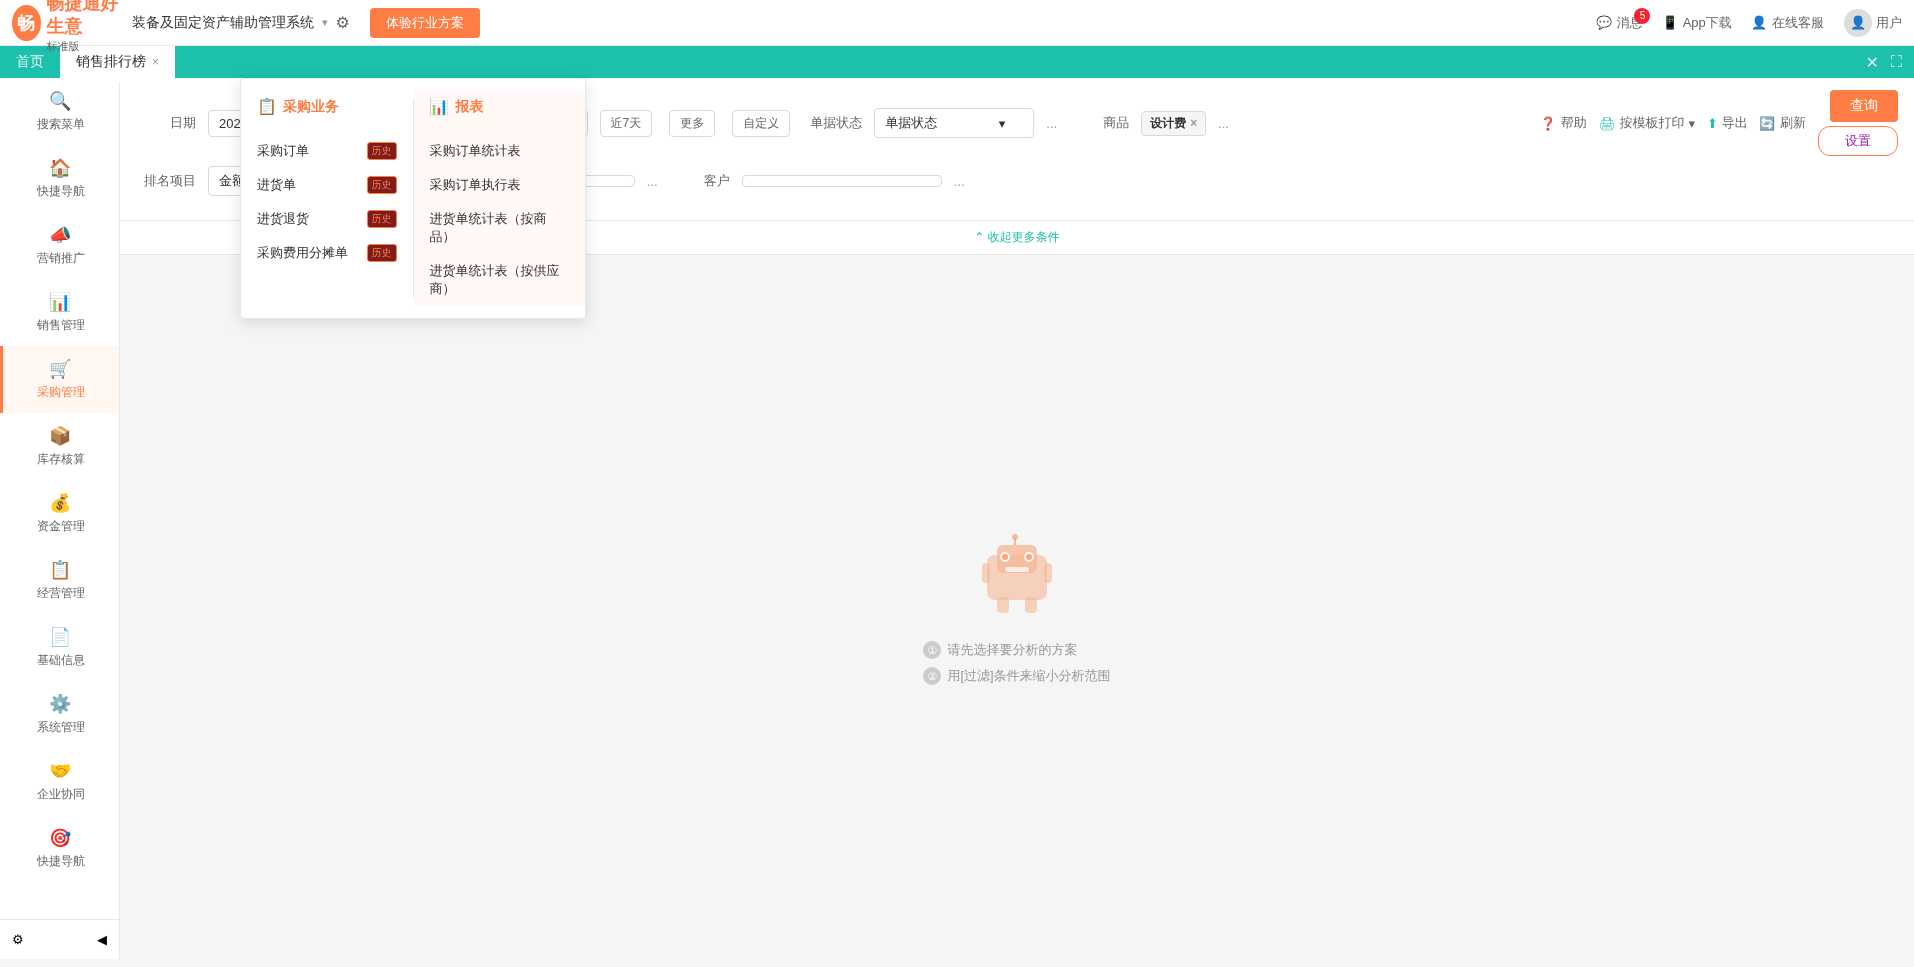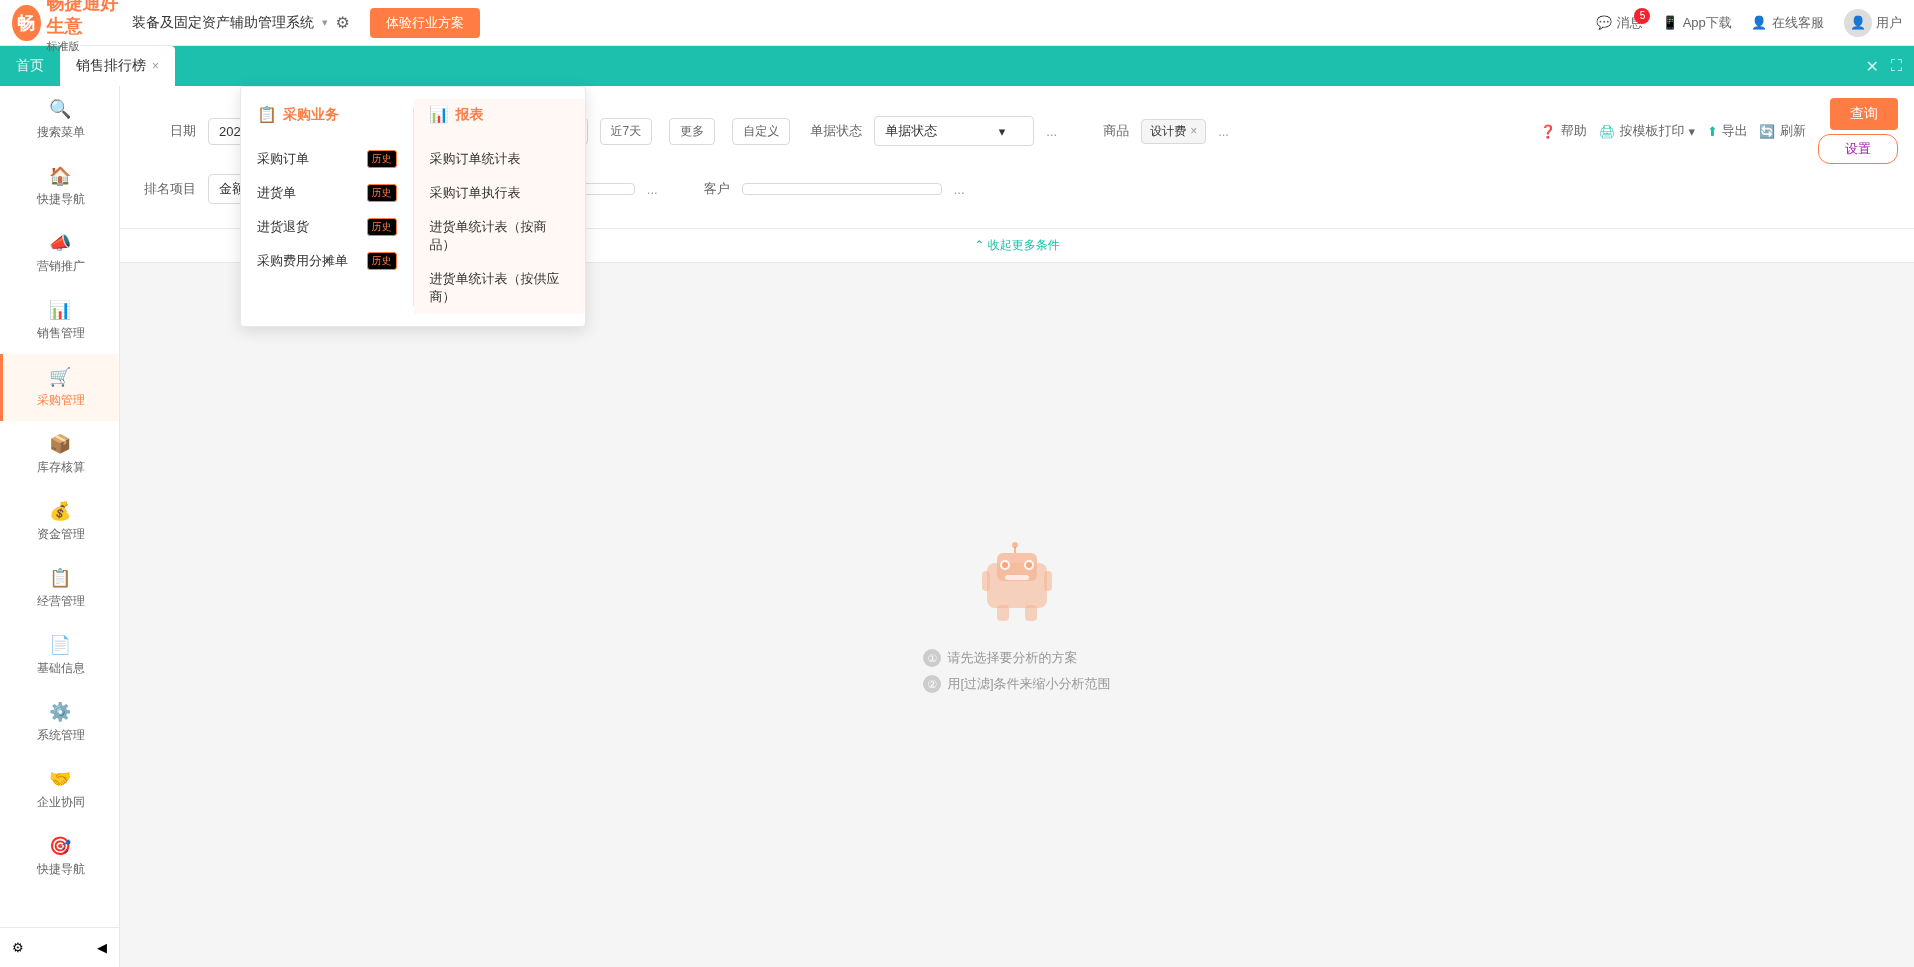--- a/index.html
+++ b/index.html
@@ -93,21 +93,21 @@
       border-radius: 50%;
       background: #ddd;
       display: flex;
       align-items: center;
       justify-content: center;
       color: #999;
     }
 
     
     .tab-bar {
-      height: 40px;
+      height: 32px;
       background: #1dbfad;
       display: flex;
       align-items: center;
       padding: 0 0;
       position: relative;
     }
     .tab-item {
       height: 40px;
       padding: 0 16px;
       display: flex;
@@ -235,20 +235,21 @@
     .tag-item {
       background: #f5f5f5;
       border: 1px solid #d9d9d9;
       border-radius: 4px;
       padding: 3px 8px;
       font-size: 12px;
       color: #333;
       display: flex;
       align-items: center;
       gap: 4px;
+      font-weight: bold;
     }
     .tag-item .tag-close { color: #999; cursor: pointer; }
     .dots-btn { color: #999; cursor: pointer; }
 
     .toolbar-right {
       display: flex;
       align-items: center;
       gap: 12px;
       margin-left: auto;
     }
@@ -356,21 +357,21 @@
     .dropdown-item {
       display: flex;
       align-items: center;
       justify-content: space-between;
       padding: 8px 0;
       cursor: pointer;
       color: #333;
       font-size: 13px;
     }
     .hist-badge {
-      background: #000000;
+      background: #7f1d1d;
       color: #ff7d45;
       border: 1px solid #ff7d45;
       border-radius: 3px;
       font-size: 10px;
       padding: 1px 4px;
       margin-left: 2px;
     }
 
     
     .dropdown-col.right-col { background: #fff8f5; border-radius: 0 4px 4px 0; }

